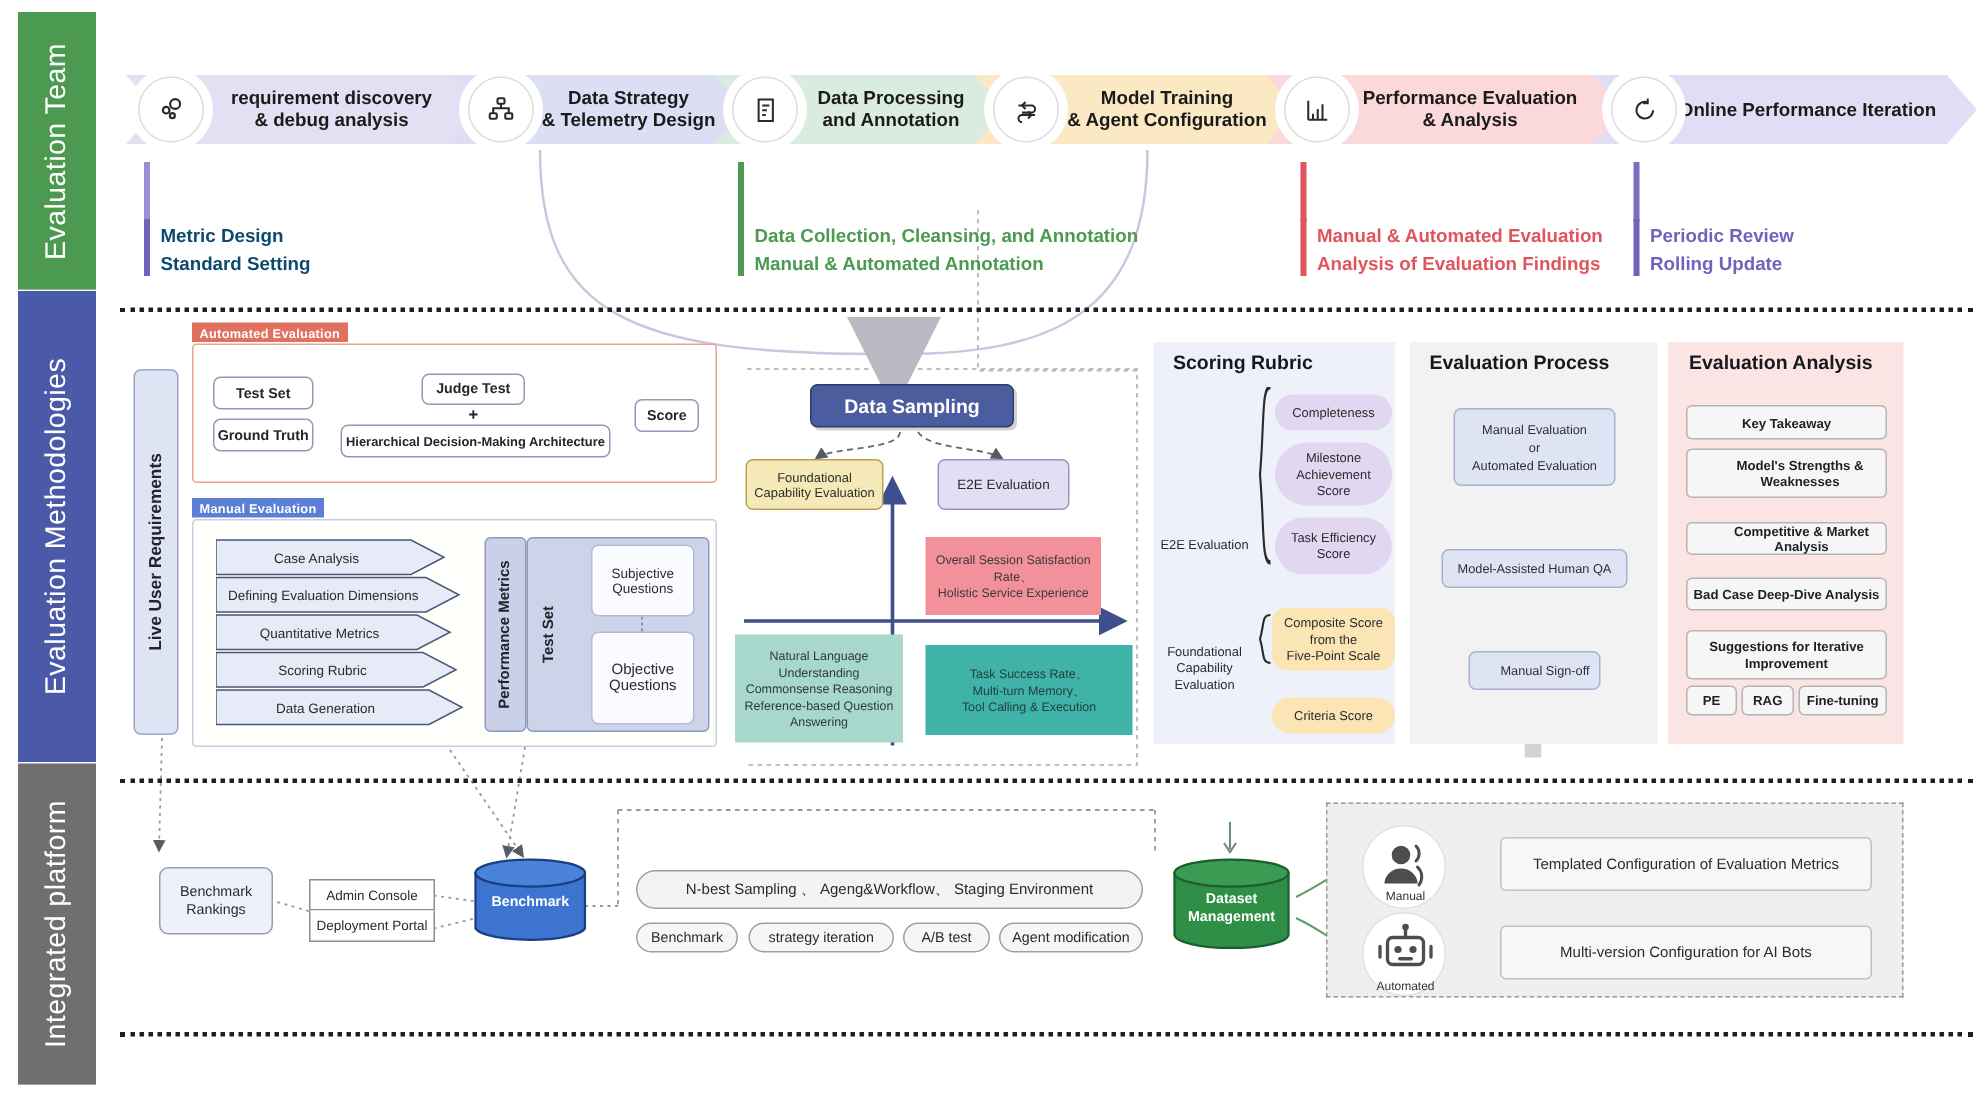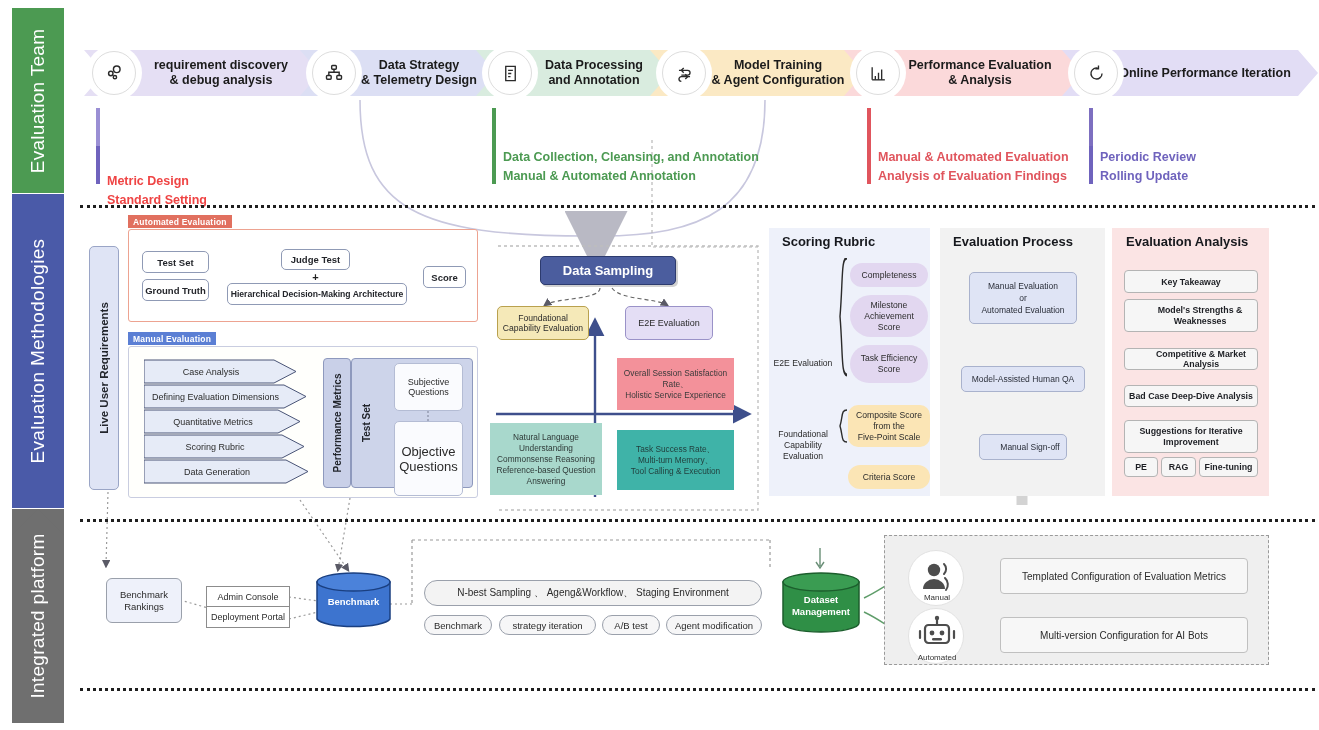--- a/index.html
+++ b/index.html
@@ -222,21 +222,21 @@
   <div class="tick abs" style="left:96px;top:108px;height:40px;background:#9a8fd4;"></div>
   <div class="tick abs" style="left:492px;top:108px;height:40px;background:#4c9a52;"></div>
   <div class="tick abs" style="left:867px;top:108px;height:40px;background:#e0555d;"></div>
   <div class="tick abs" style="left:1089px;top:108px;height:40px;background:#7d6fc0;"></div>
 
   <div class="tick abs" style="left:96px;top:146px;height:38px;background:#6f63bd;"></div>
   <div class="tick abs" style="left:492px;top:146px;height:38px;background:#4c9a52;"></div>
   <div class="tick abs" style="left:867px;top:146px;height:38px;background:#e0555d;"></div>
   <div class="tick abs" style="left:1089px;top:146px;height:38px;background:#6f63bd;"></div>
 
-  <div class="callout abs" style="left:107px;top:148px;color:#ef4444;margin-top:24px;">Metric Design
+  <div class="callout abs" style="left:107px;top:148px;color:#0c4a6e;">Metric Design
 Standard Setting</div>
   <div class="callout abs" style="left:503px;top:148px;color:#4c9a52;">Data Collection, Cleansing, and Annotation
 Manual &amp; Automated Annotation</div>
   <div class="callout abs" style="left:878px;top:148px;color:#e0555d;">Manual &amp; Automated Evaluation
 Analysis of Evaluation Findings</div>
   <div class="callout abs" style="left:1100px;top:148px;color:#6f63bd;">Periodic Review
 Rolling Update</div>
 
   <div class="hr-dot abs" style="left:80px;top:205px;width:1235px;"></div>
   <div class="hr-dot abs" style="left:80px;top:519px;width:1235px;"></div>
@@ -276,41 +276,41 @@
 
   <div class="abs" style="left:323px;top:358px;width:28px;height:130px;border:1px solid #8e99bd;border-radius:4px;background:#c9d0e8;">
     <div style="position:absolute;left:50%;top:50%;transform:translate(-50%,-50%) rotate(-90deg);white-space:nowrap;font-size:10px;font-weight:bold;color:#22252c;">Performance Metrics</div>
   </div>
 
   <div class="abs" style="left:351px;top:358px;width:122px;height:130px;border:1px solid #8e99bd;border-radius:4px;background:#cdd4ea;">
     <div style="position:absolute;left:14px;top:50%;transform:translate(-50%,-50%) rotate(-90deg);white-space:nowrap;font-size:10px;font-weight:bold;color:#22252c;">Test Set</div>
   </div>
   <div class="abs ctr" style="left:394px;top:363px;width:69px;height:48px;border:1px solid #b4bcd4;border-radius:5px;background:#fafbfe;font-size:9px;white-space:pre-line;">Subjective
 Questions</div>
-  <div class="abs ctr" style="left:394px;top:421px;width:69px;height:75px;border:1px solid #b4bcd4;border-radius:5px;background:#fafbfe;font-size:13px;white-space:pre-line;">Objective
+  <div class="abs ctr" style="left:394px;top:421px;width:69px;height:62px;border:1px solid #b4bcd4;border-radius:5px;background:#fafbfe;font-size:10px;white-space:pre-line;">Objective
 Questions</div>
   <svg class="abs" style="left:426px;top:411px;" width="4" height="12">
     <path d="M2,0 L2,12" stroke="#8c93a8" stroke-width="1.3" stroke-dasharray="2,2"></path>
   </svg>
 
   <div class="abs ctr" style="left:540px;top:256px;width:136px;height:29px;background:#4b5d9e;border:1.6px solid #2d3b6e;border-radius:5px;color:#fff;font-size:13px;font-weight:bold;box-shadow:2px 2px 0 rgba(0,0,0,.18);">Data Sampling</div>
 
   <div class="abs ctr" style="left:497px;top:306px;width:92px;height:34px;background:#f5e9b8;border:1px solid #b9a14e;border-radius:5px;font-size:8.6px;white-space:pre-line;color:#2b2b2b;">Foundational
 Capability Evaluation</div>
   <div class="abs ctr" style="left:625px;top:306px;width:88px;height:34px;background:#e4def5;border:1px solid #9a92c8;border-radius:5px;font-size:9px;color:#2b2b2b;">E2E  Evaluation</div>
 
   <div class="abs ctr" style="left:617px;top:358px;width:117px;height:52px;background:#f3919a;font-size:8.3px;line-height:11px;white-space:pre-line;color:#3a3a3a;">Overall Session Satisfaction
 Rate、
 Holistic Service Experience</div>
   <div class="abs ctr" style="left:490px;top:423px;width:112px;height:72px;background:#a8d8cc;font-size:8.3px;line-height:11px;white-space:pre-line;color:#2f3a38;">Natural Language
 Understanding
 Commonsense Reasoning
 Reference-based Question
 Answering</div>
-  <div class="abs ctr" style="left:617px;top:430px;width:117px;height:60px;background:#3fb3a8;font-size:8.3px;line-height:11px;white-space:pre-line;color:#22403e;">Task Success Rate、
+  <div class="abs ctr" style="left:617px;top:430px;width:138px;height:60px;background:#3fb3a8;font-size:8.3px;line-height:11px;white-space:pre-line;color:#22403e;">Task Success Rate、
 Multi-turn Memory、
 Tool Calling &amp; Execution</div>
 
   <div class="abs" style="left:769px;top:228px;width:161px;height:268px;background:#eef1fa;"></div>
   <div class="abs" style="left:782px;top:234px;font-size:13px;font-weight:bold;color:#16181d;">Scoring Rubric</div>
 
   <div class="abs ctr" style="left:772px;top:355px;width:62px;height:16px;font-size:8.6px;color:#2b2b2b;">E2E  Evaluation</div>
   <div class="abs ctr" style="left:772px;top:425px;width:62px;height:40px;font-size:8.6px;white-space:pre-line;line-height:11px;color:#2b2b2b;">Foundational
 Capability
 Evaluation</div>

